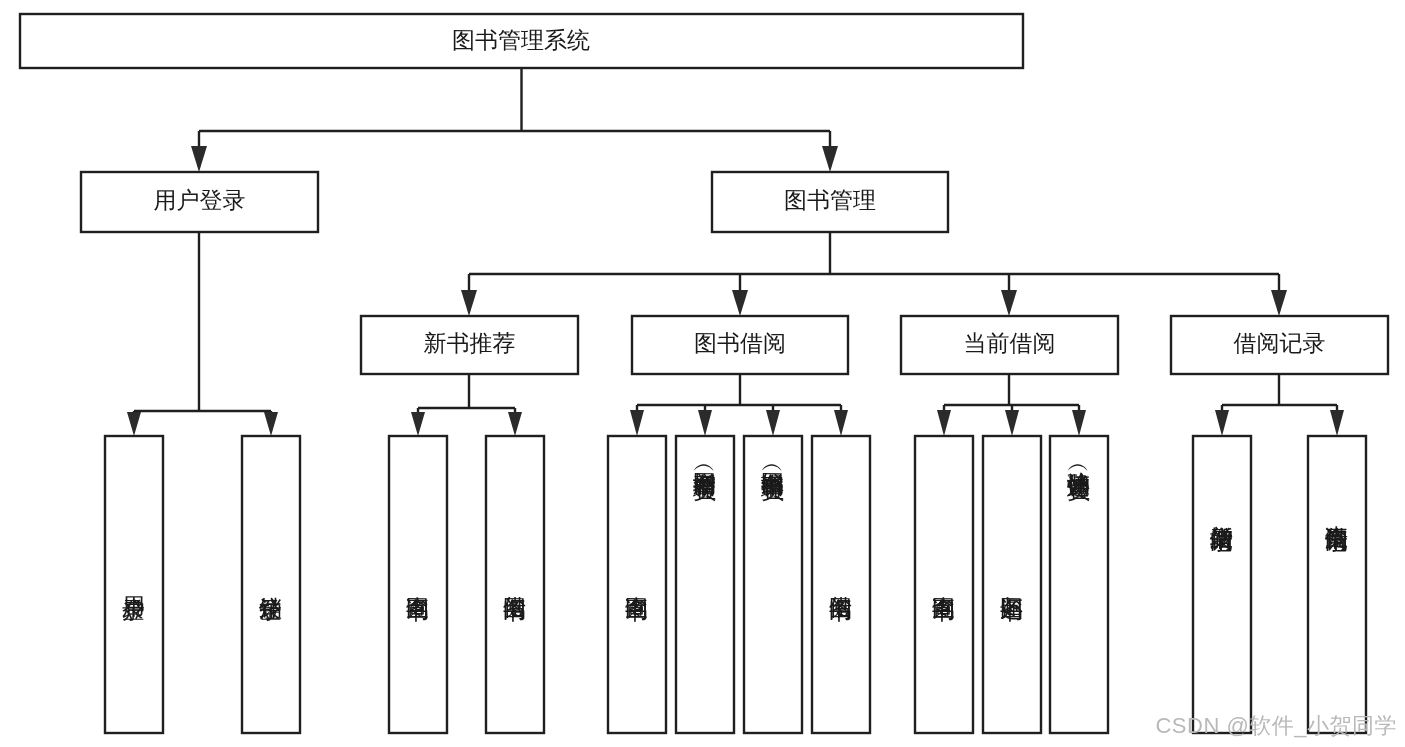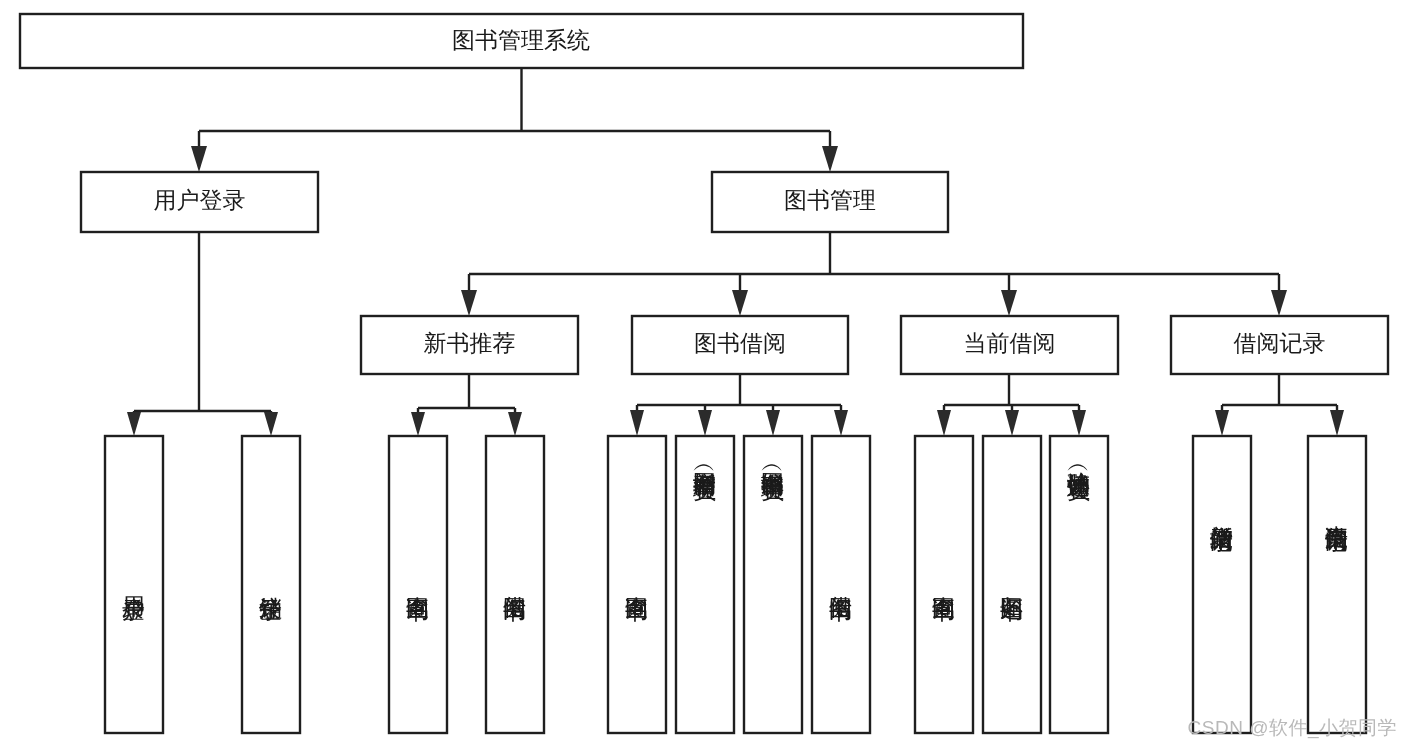--- a/index.html
+++ b/index.html
@@ -55,21 +55,21 @@
   }
   .arrow-head {
     fill: #2b2b2b;
     stroke: none;
   }
   .watermark-text {
     position: absolute;
     right: 8px;
     bottom: 6px;
     font-family: "Liberation Sans", "DejaVu Sans", sans-serif;
-    font-size: 19px;
+    font-size: 22px;
     color: #b9b9b9;
     white-space: nowrap;
     user-select: none;
     letter-spacing: 0.5px;
   }
 </style>
 </head>
 <body>
 
 <div id="diagram-root">

